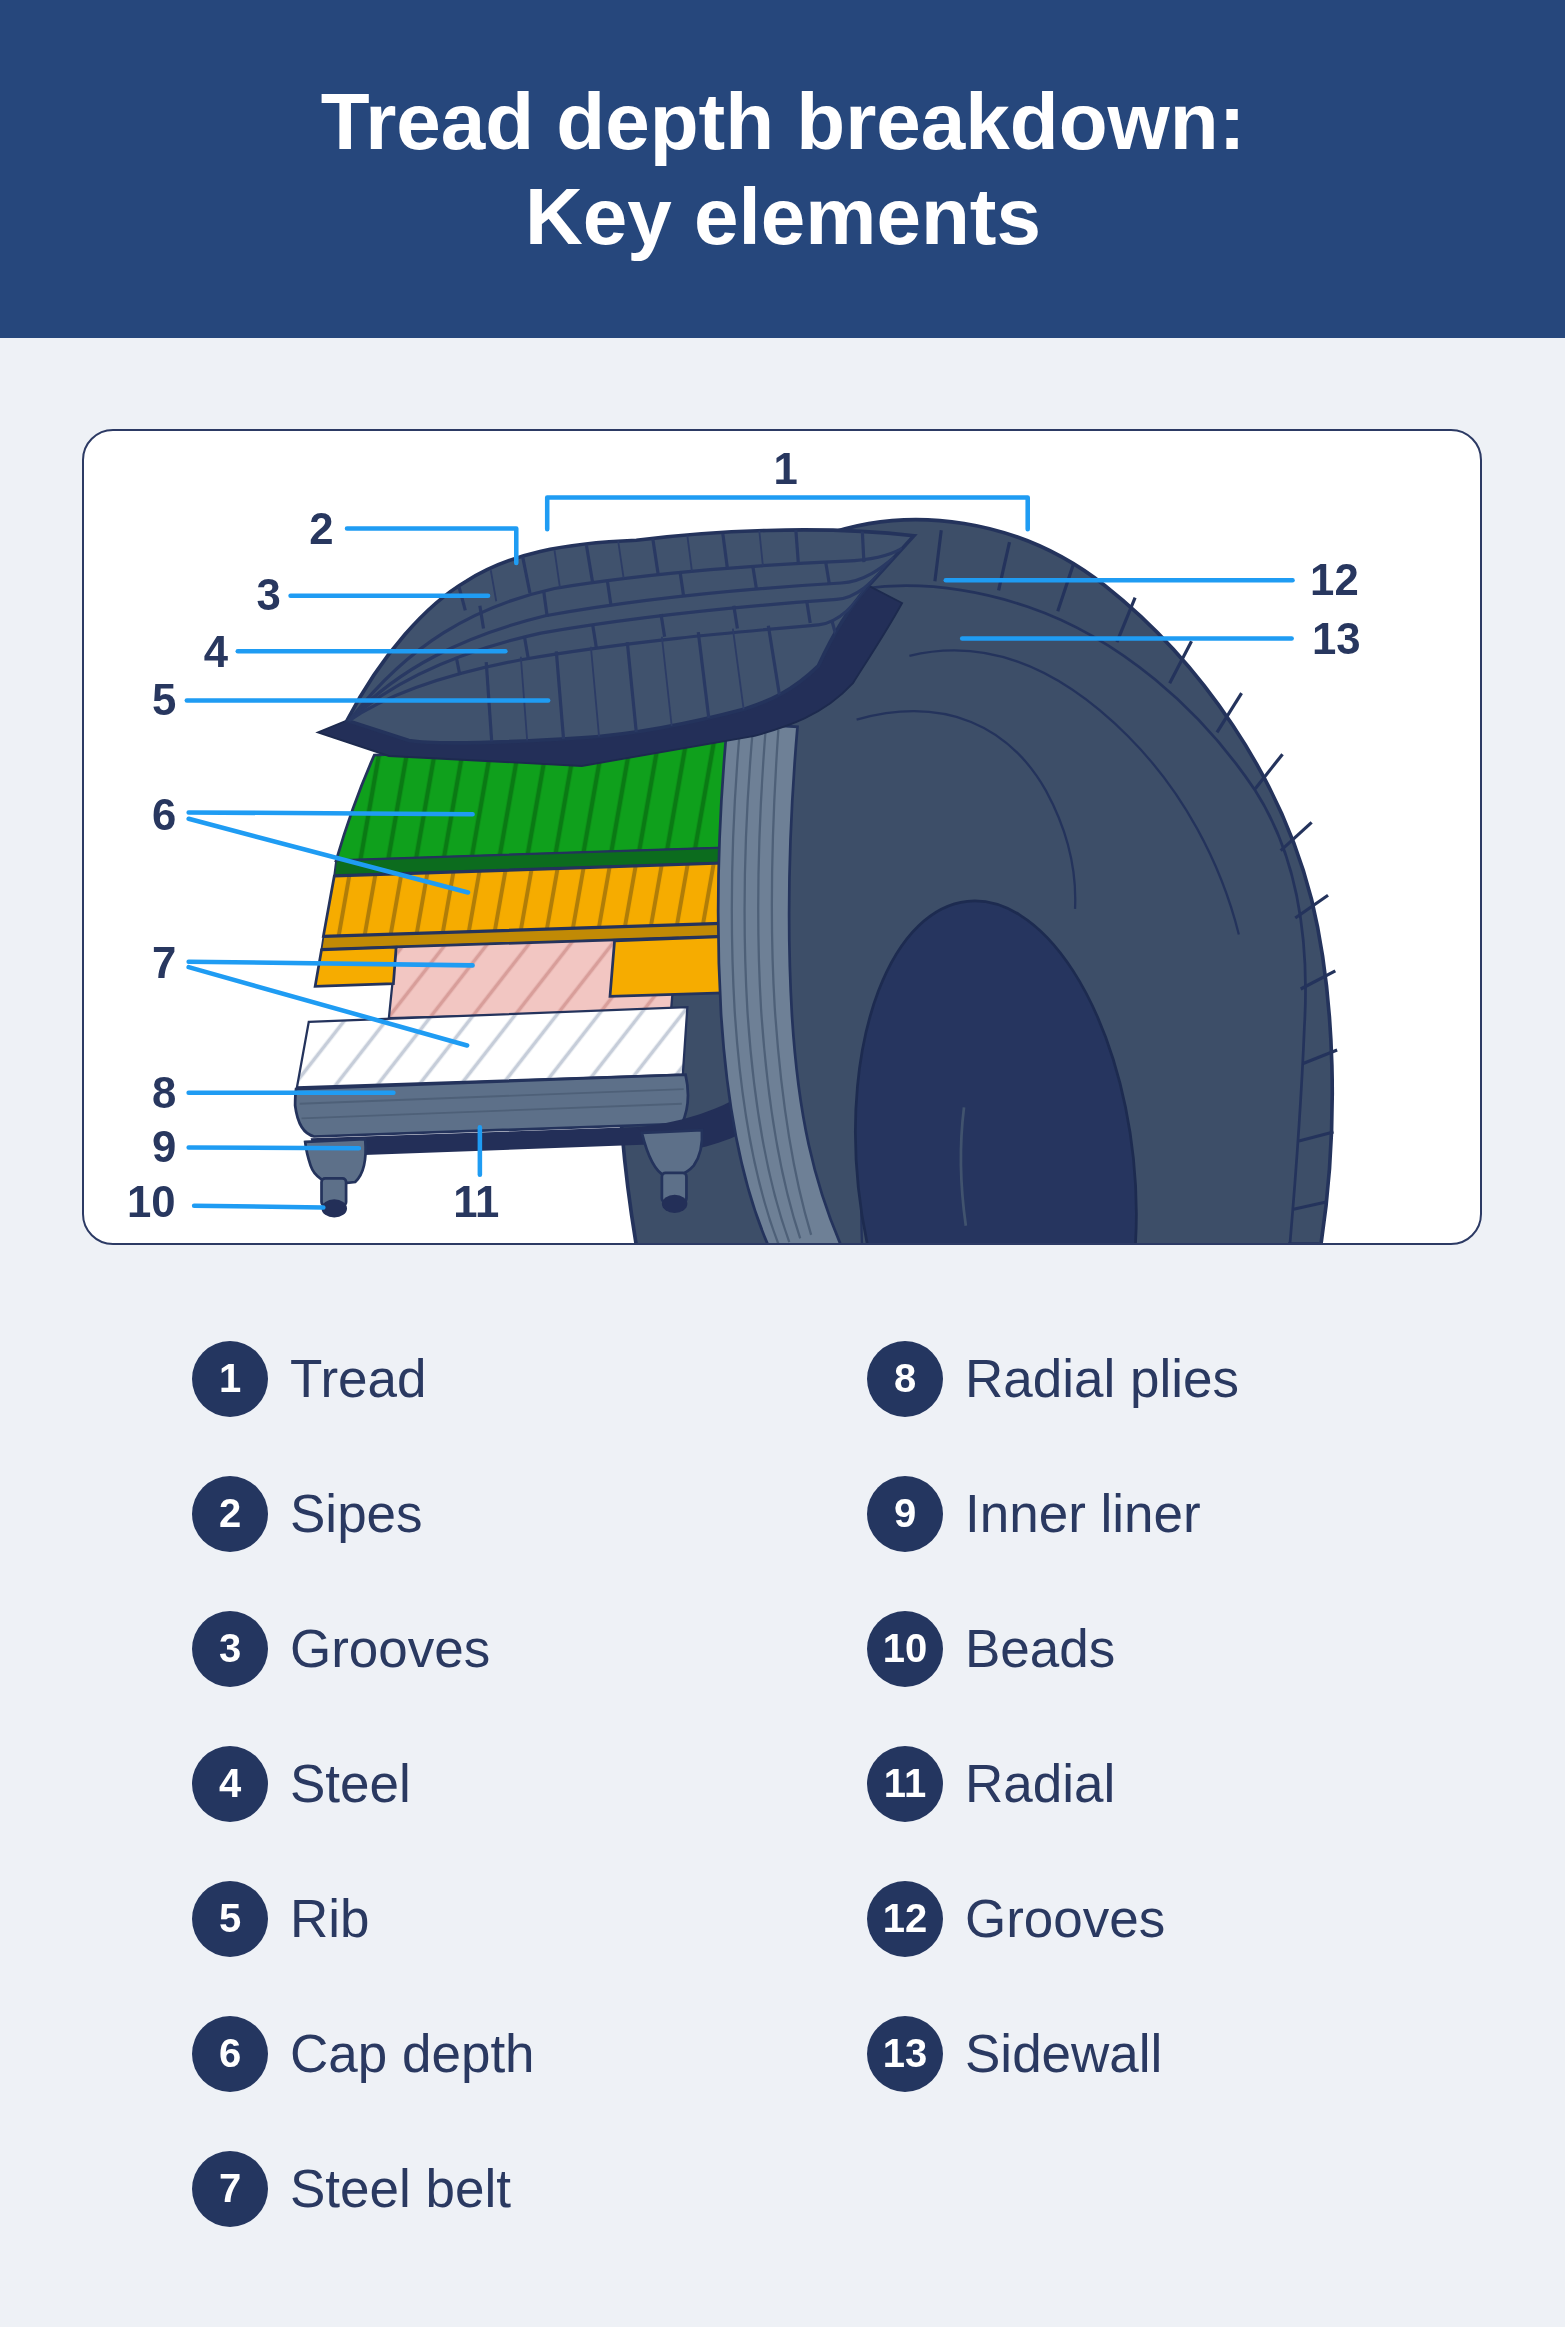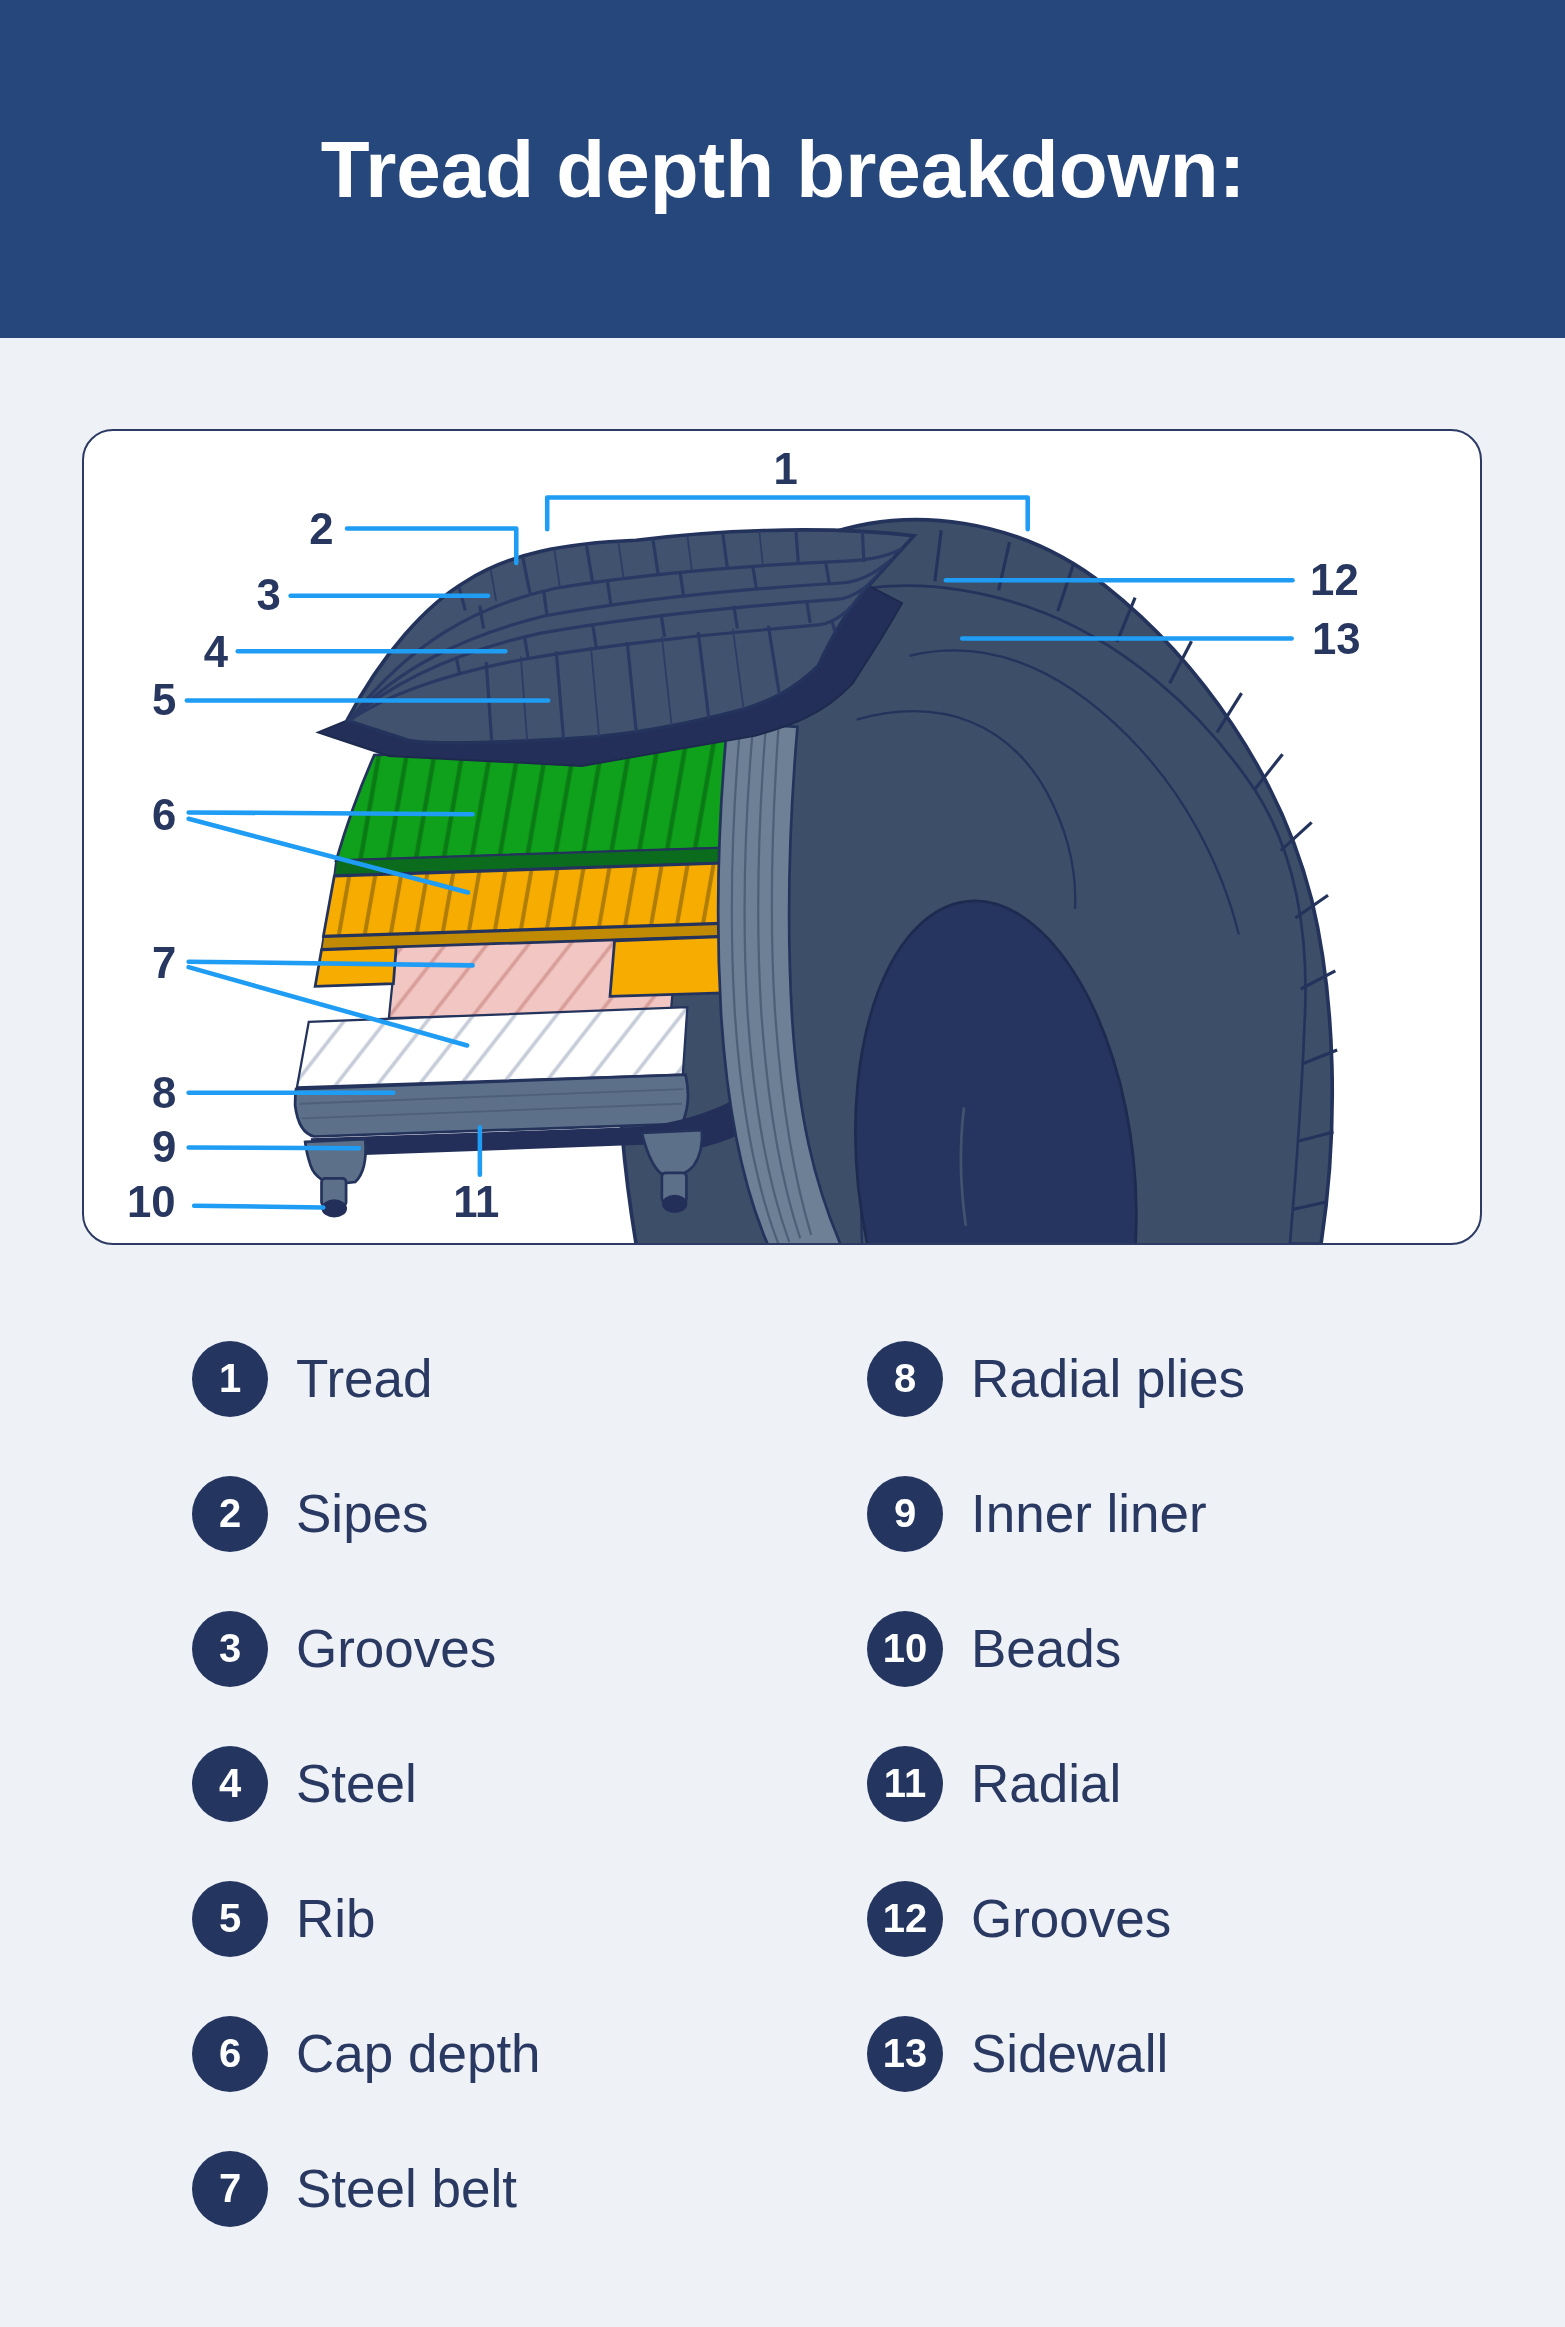--- a/index.html
+++ b/index.html
@@ -26,30 +26,30 @@
   .legend-col{position:absolute;top:0;}
   .legend-col.left{left:192px;}
   .legend-col.right{left:867px;}
   .legend-row{display:flex;align-items:center;height:135px;}
   .badge{
     width:76px;height:76px;border-radius:50%;background:#243660;
     color:#ffffff;font-size:40px;font-weight:bold;
     display:flex;align-items:center;justify-content:center;flex:0 0 76px;
   }
   .legend-label{
-    margin-left:28px;color:#2a3961;font-size:53px;line-height:1;white-space:nowrap;
+    margin-left:22px;color:#2a3961;font-size:53px;line-height:1;white-space:nowrap;
   }
   .co{fill:#28375f;font-size:48px;font-weight:bold;}
 </style>
 </head>
 <body>
 
 <div class="header">
   <h1><span>Tread depth breakdown:</span><br>
-  </h1>
+  <span>Key elements</span></h1>
 </div>
 
 <div class="card">
 <svg viewBox="93 475 1534 892" preserveAspectRatio="none" xmlns="http://www.w3.org/2000/svg">
   <defs>
     <pattern id="hatchGreen" patternUnits="userSpaceOnUse" width="30" height="30" patternTransform="rotate(10)">
       <line x1="15" y1="-2" x2="15" y2="32" stroke="#0a7a14" stroke-width="5"></line>
     </pattern>
     <pattern id="hatchYellow" patternUnits="userSpaceOnUse" width="28" height="28" patternTransform="rotate(10)">
       <line x1="14" y1="-2" x2="14" y2="30" stroke="#b07d08" stroke-width="4.5"></line>

